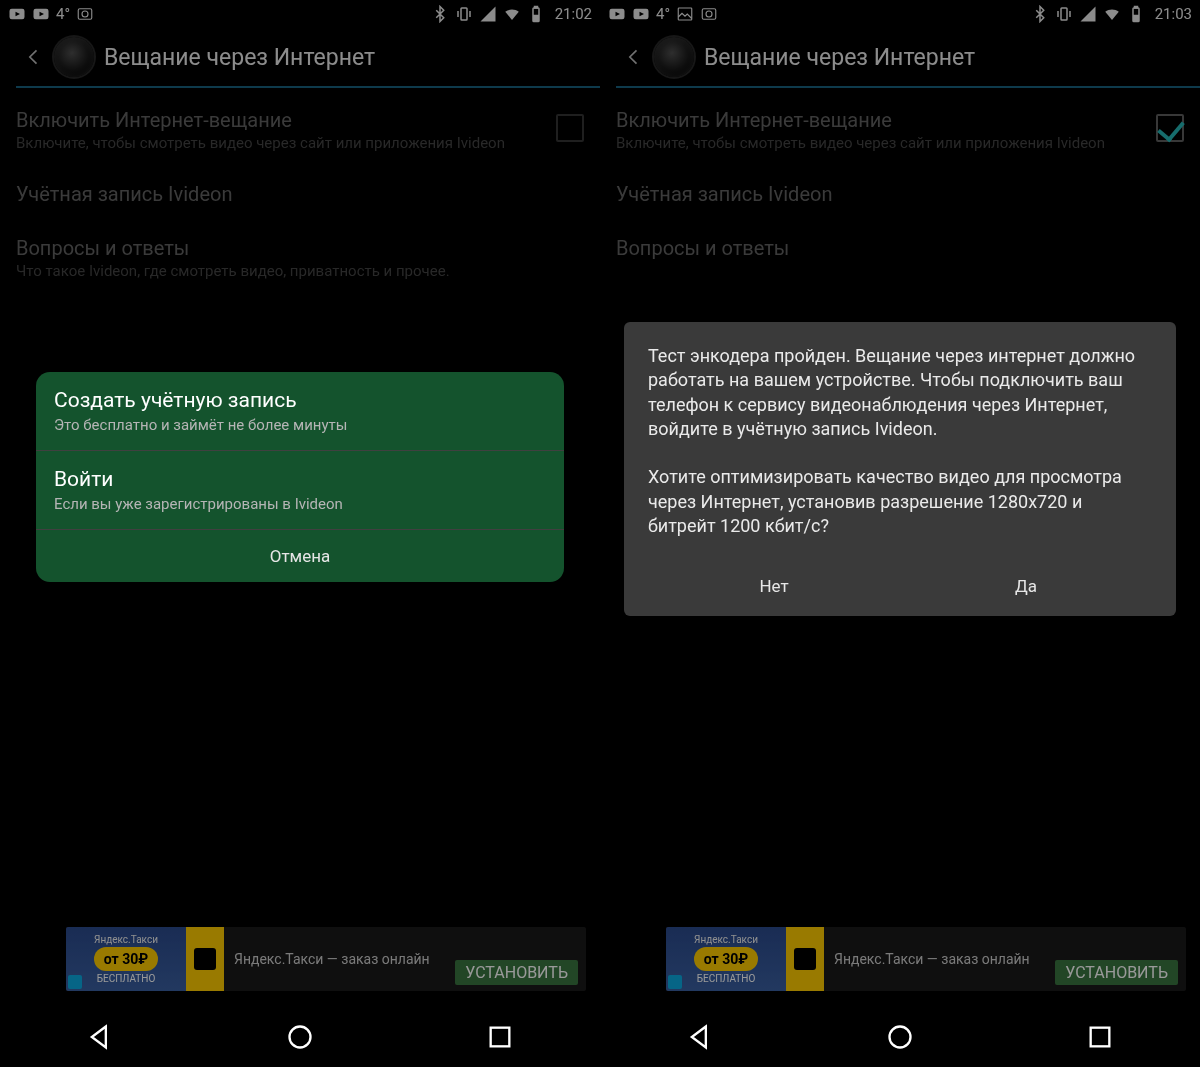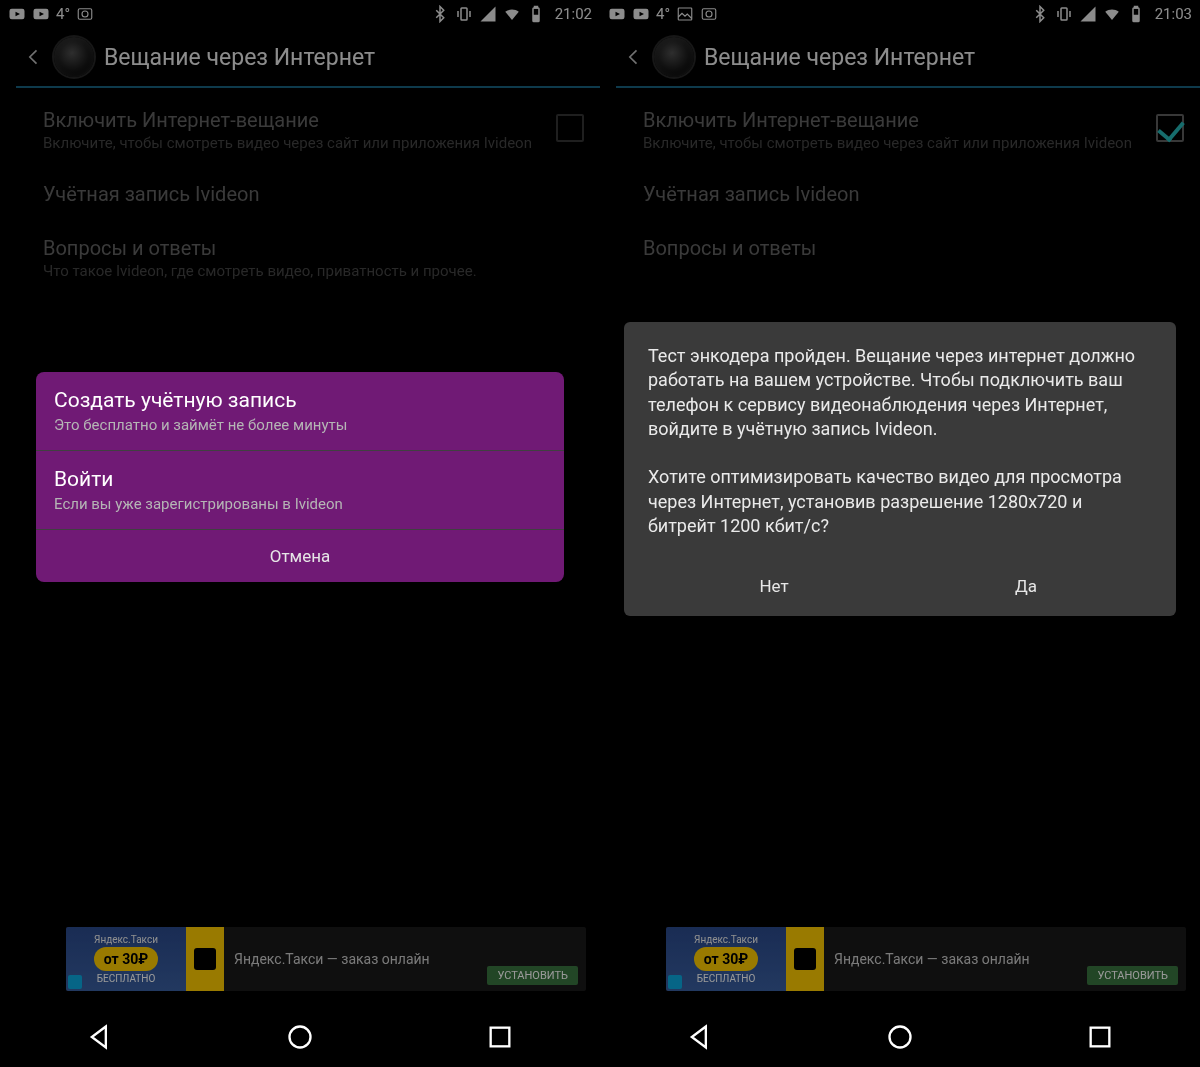--- a/index.html
+++ b/index.html
@@ -52,21 +52,21 @@
   }
   .lens {
     width: 40px; height: 40px;
     border-radius: 50%;
     background: radial-gradient(circle at 45% 40%, #555 0%, #222 45%, #0a0a0a 70%, #1a1a1a 100%);
     box-shadow: inset 0 0 6px rgba(255,255,255,0.15), 0 0 0 2px #2a2a2a;
   }
   .toolbar-title { font-size: 23px; color: #fff; font-weight: 400; }
 
   
-  .settings { padding: 6px 16px; margin-left: 27px; }
+  .settings { padding: 6px 16px; }
   .setting {
     padding: 14px 0;
     display: flex;
     align-items: flex-start;
     justify-content: space-between;
     gap: 12px;
   }
   .setting-texts { flex: 1; }
   .setting-title { font-size: 20px; color: #e6e6e6; margin-bottom: 2px; }
   .setting-sub { font-size: 15px; color: #8a8a8a; line-height: 1.3; }
@@ -88,22 +88,22 @@
     border-width: 0 4px 4px 0;
     transform: rotate(40deg);
   }
   .checkbox.dim { border-color: #3a3a3a; }
 
   
   .dialog-a {
     position: absolute;
     left: 36px; right: 36px;
     top: 372px;
-    background: #701a75;
-    border-radius: 8px;
+    background: #14532d;
+    border-radius: 14px;
     box-shadow: 0 8px 30px rgba(0,0,0,0.6);
   }
   .dialog-a .opt {
     padding: 16px 18px;
     border-bottom: 1px solid #404040;
   }
   .dialog-a .opt-title { font-size: 21px; color: #fff; margin-bottom: 4px; }
   .dialog-a .opt-sub { font-size: 15px; color: #b5b5b5; }
   .dialog-a .cancel {
     text-align: center;
@@ -183,21 +183,21 @@
     width:22px; height:22px; background:#000; border-radius:3px;
     display:flex; align-items:center; justify-content:center; color:#ffcc00; font-size:10px;
   }
   .ad .body {
     flex:1; padding: 4px 10px;
     display:flex; flex-direction:column; justify-content:center;
     font-size:14px; color:#ccc;
   }
   .ad .install {
     position:absolute; right:8px; bottom:6px;
-    background:#3a7540; color:#fff; font-size:11px;
+    background:#3a7540; color:#fff; font-size:16px;
     padding:3px 10px; border-radius:2px;margin-top:36px;
   }
   .ad .adchoices {
     position:absolute; left:2px; bottom:2px;
     width:14px; height:14px; background:#0aa9e0; border-radius:2px;
   }
 
   
   .navbar {
     position: absolute;

